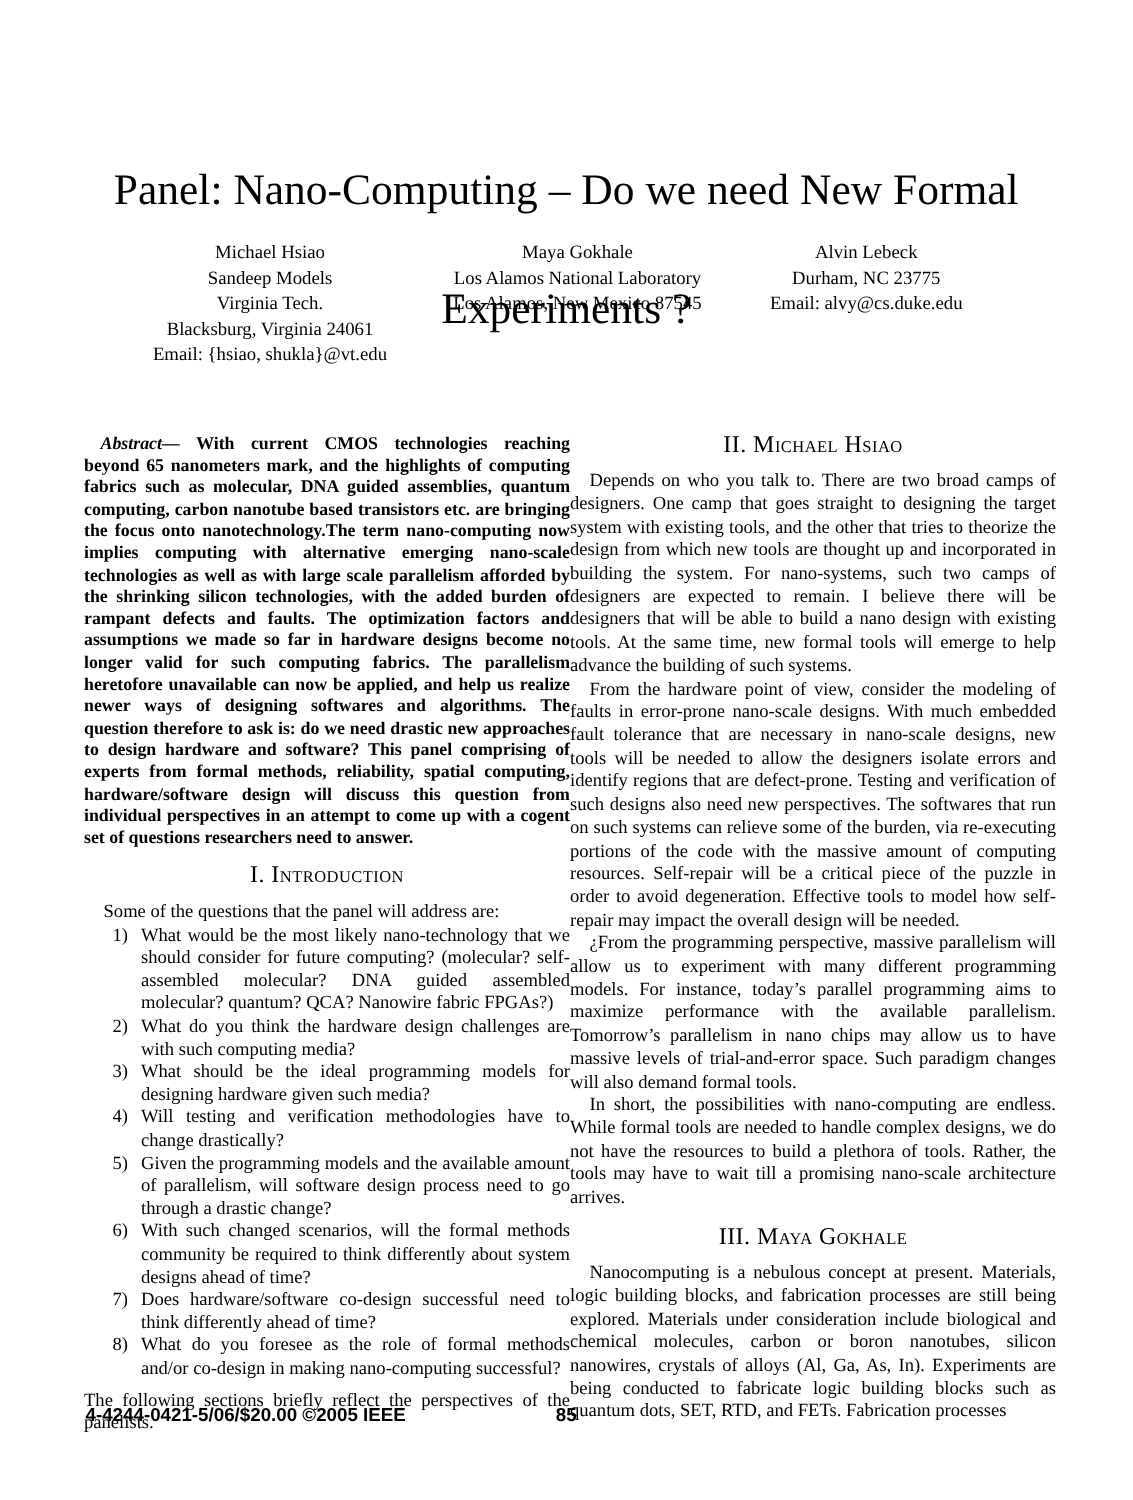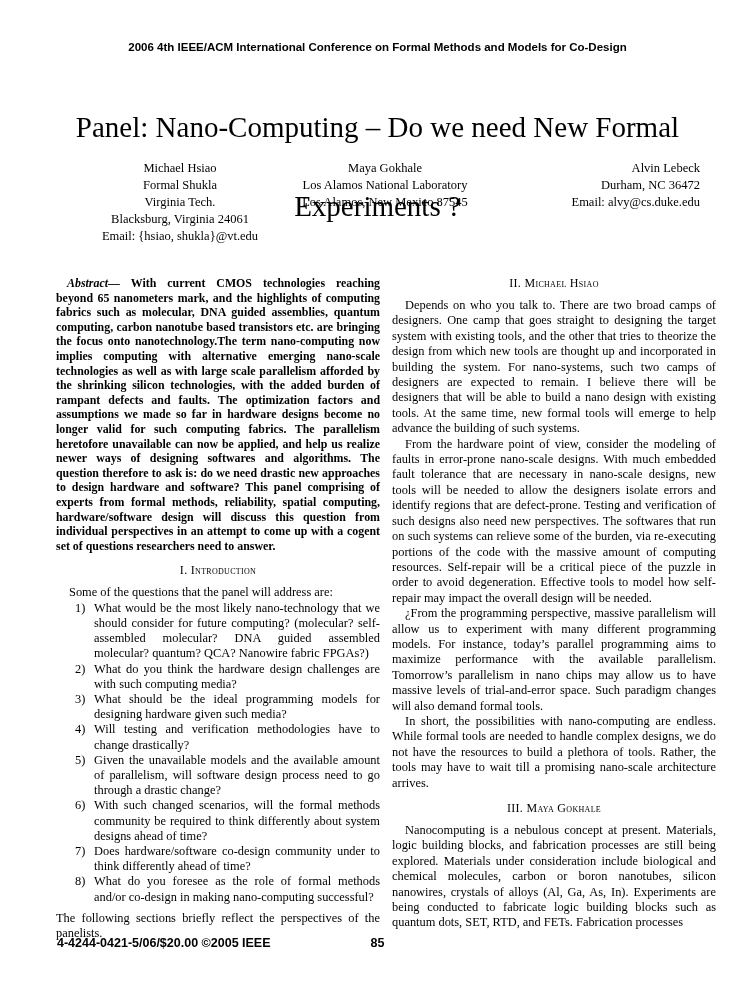--- a/index.html
+++ b/index.html
@@ -21,33 +21,33 @@
   .title {
     position:absolute; top:69px; left:0; width:100%;
     text-align:center; font-weight:400;
     font-size:29px; line-height:42px;
   }
   .title-line { display:block;margin-top:37px; }
   .authors { position:absolute; top:160px; left:0; width:755px; height:110px;padding-left:28px; }
   .author-block { position:absolute; top:0; text-align:center; font-size:12.5px; line-height:17px; }
   .author-block.a1 { left:55px;  width:250px; }
   .author-block.a2 { left:260px; width:250px; }
-  .author-block.a3 { left:455px; width:245px;text-align:right; }
+  .author-block.a3 { left:455px; width:245px; }
   .columns {
-    position:absolute; top:276px; left:56px; width:660px;
-    display:flex; gap:12px;
+    position:absolute; top:288px; left:56px; width:660px;
+    display:flex; 
   }
   .col { width:324px; }
   .abstract {
     font-size:11.9px; line-height:14.6px; font-weight:700;
     text-align:justify; text-indent:11px;
   }
   .abstract-label { font-style:italic; }
   .section-heading {
-    text-align:center; font-weight:400; font-size:12px;
+    text-align:center; font-weight:400; font-size:16px;
     font-variant:small-caps; letter-spacing:0.3px;
     margin:10px 0 7px 0;
   }
   .section-heading.first { margin-top:0; }
   .body-text { font-size:12.4px; line-height:15.4px; text-align:justify; }
   .lead { text-indent:13px; margin:3px 0 0 0; }
   .qlist { padding-left:19px; }
   .qitem { display:grid; grid-template-columns:19px 1fr; font-size:12.4px; line-height:15.2px; }
   .qnum { text-align:left; }
   .qtext { text-align:justify; }
@@ -59,43 +59,42 @@
     font-weight:700; font-size:12.5px;
   }
   .copyright { position:absolute; left:57px; top:0; }
   .page-num { position:absolute; left:0; top:0; width:100%; text-align:center; }
 </style>
 </head>
 <body>
 
 <div class="page">
 
-  <div class="conf-header">2006 4th IEEE/ACM International Conference on Formal Methods and Models for Co-Design</div>
 
   <h1 class="title">
     <span class="title-line">Panel: Nano-Computing – Do we need New Formal</span>
     <span class="title-line">Experiments ?</span>
   </h1>
 
   <div class="authors">
     <div class="author-block a1">
       <div>Michael Hsiao</div>
-      <div>Formal Shukla</div>
+      <div>Sandeep Models</div>
       <div>Virginia Tech.</div>
       <div>Blacksburg, Virginia 24061</div>
       <div>Email: {hsiao, shukla}@vt.edu</div>
     </div>
     <div class="author-block a2">
       <div>Maya Gokhale</div>
       <div>Los Alamos National Laboratory</div>
       <div>Los Alamos, New Mexico 87545</div>
     </div>
     <div class="author-block a3">
       <div>Alvin Lebeck</div>
-      <div>Durham, NC 36472</div>
+      <div>Durham, NC 23775</div>
       <div>Email: alvy@cs.duke.edu</div>
     </div>
   </div>
 
   <div class="columns">
 
     <div class="col">
       <p class="abstract"><span class="abstract-label">Abstract— </span><span>With current CMOS technologies reaching beyond 65 nanometers mark, and the highlights of computing fabrics such as molecular, DNA guided assemblies, quantum computing, carbon nanotube based transistors etc. are bringing the focus onto nanotechnology.The term nano-computing now implies computing with alternative emerging nano-scale technologies as well as with large scale parallelism afforded by the shrinking silicon technologies, with the added burden of rampant defects and faults. The optimization factors and assumptions we made so far in hardware designs become no longer valid for such computing fabrics. The parallelism heretofore unavailable can now be applied, and help us realize newer ways of designing softwares and algorithms. The question therefore to ask is: do we need drastic new approaches to design hardware and software? This panel comprising of experts from formal methods, reliability, spatial computing, hardware/software design will discuss this question from individual perspectives in an attempt to come up with a cogent set of questions researchers need to answer.</span></p>
 
       <h2 class="section-heading">I. Introduction</h2>
@@ -114,29 +113,29 @@
         <div class="qitem">
           <span class="qnum">3)</span>
           <span class="qtext">What should be the ideal programming models for designing hardware given such media?</span>
         </div>
         <div class="qitem">
           <span class="qnum">4)</span>
           <span class="qtext">Will testing and verification methodologies have to change drastically?</span>
         </div>
         <div class="qitem">
           <span class="qnum">5)</span>
-          <span class="qtext">Given the unavailable models and the available amount of parallelism, will software design process need to go through a drastic change?</span>
+          <span class="qtext">Given the programming models and the available amount of parallelism, will software design process need to go through a drastic change?</span>
         </div>
         <div class="qitem">
           <span class="qnum">6)</span>
           <span class="qtext">With such changed scenarios, will the formal methods community be required to think differently about system designs ahead of time?</span>
         </div>
         <div class="qitem">
           <span class="qnum">7)</span>
-          <span class="qtext">Does hardware/software co-design community under to think differently ahead of time?</span>
+          <span class="qtext">Does hardware/software co-design successful need to think differently ahead of time?</span>
         </div>
         <div class="qitem">
           <span class="qnum">8)</span>
           <span class="qtext">What do you foresee as the role of formal methods and/or co-design in making nano-computing successful?</span>
         </div>
       </div>
 
       <p class="body-text closing">The following sections briefly reflect the perspectives of the panelists.</p>
     </div>
 

